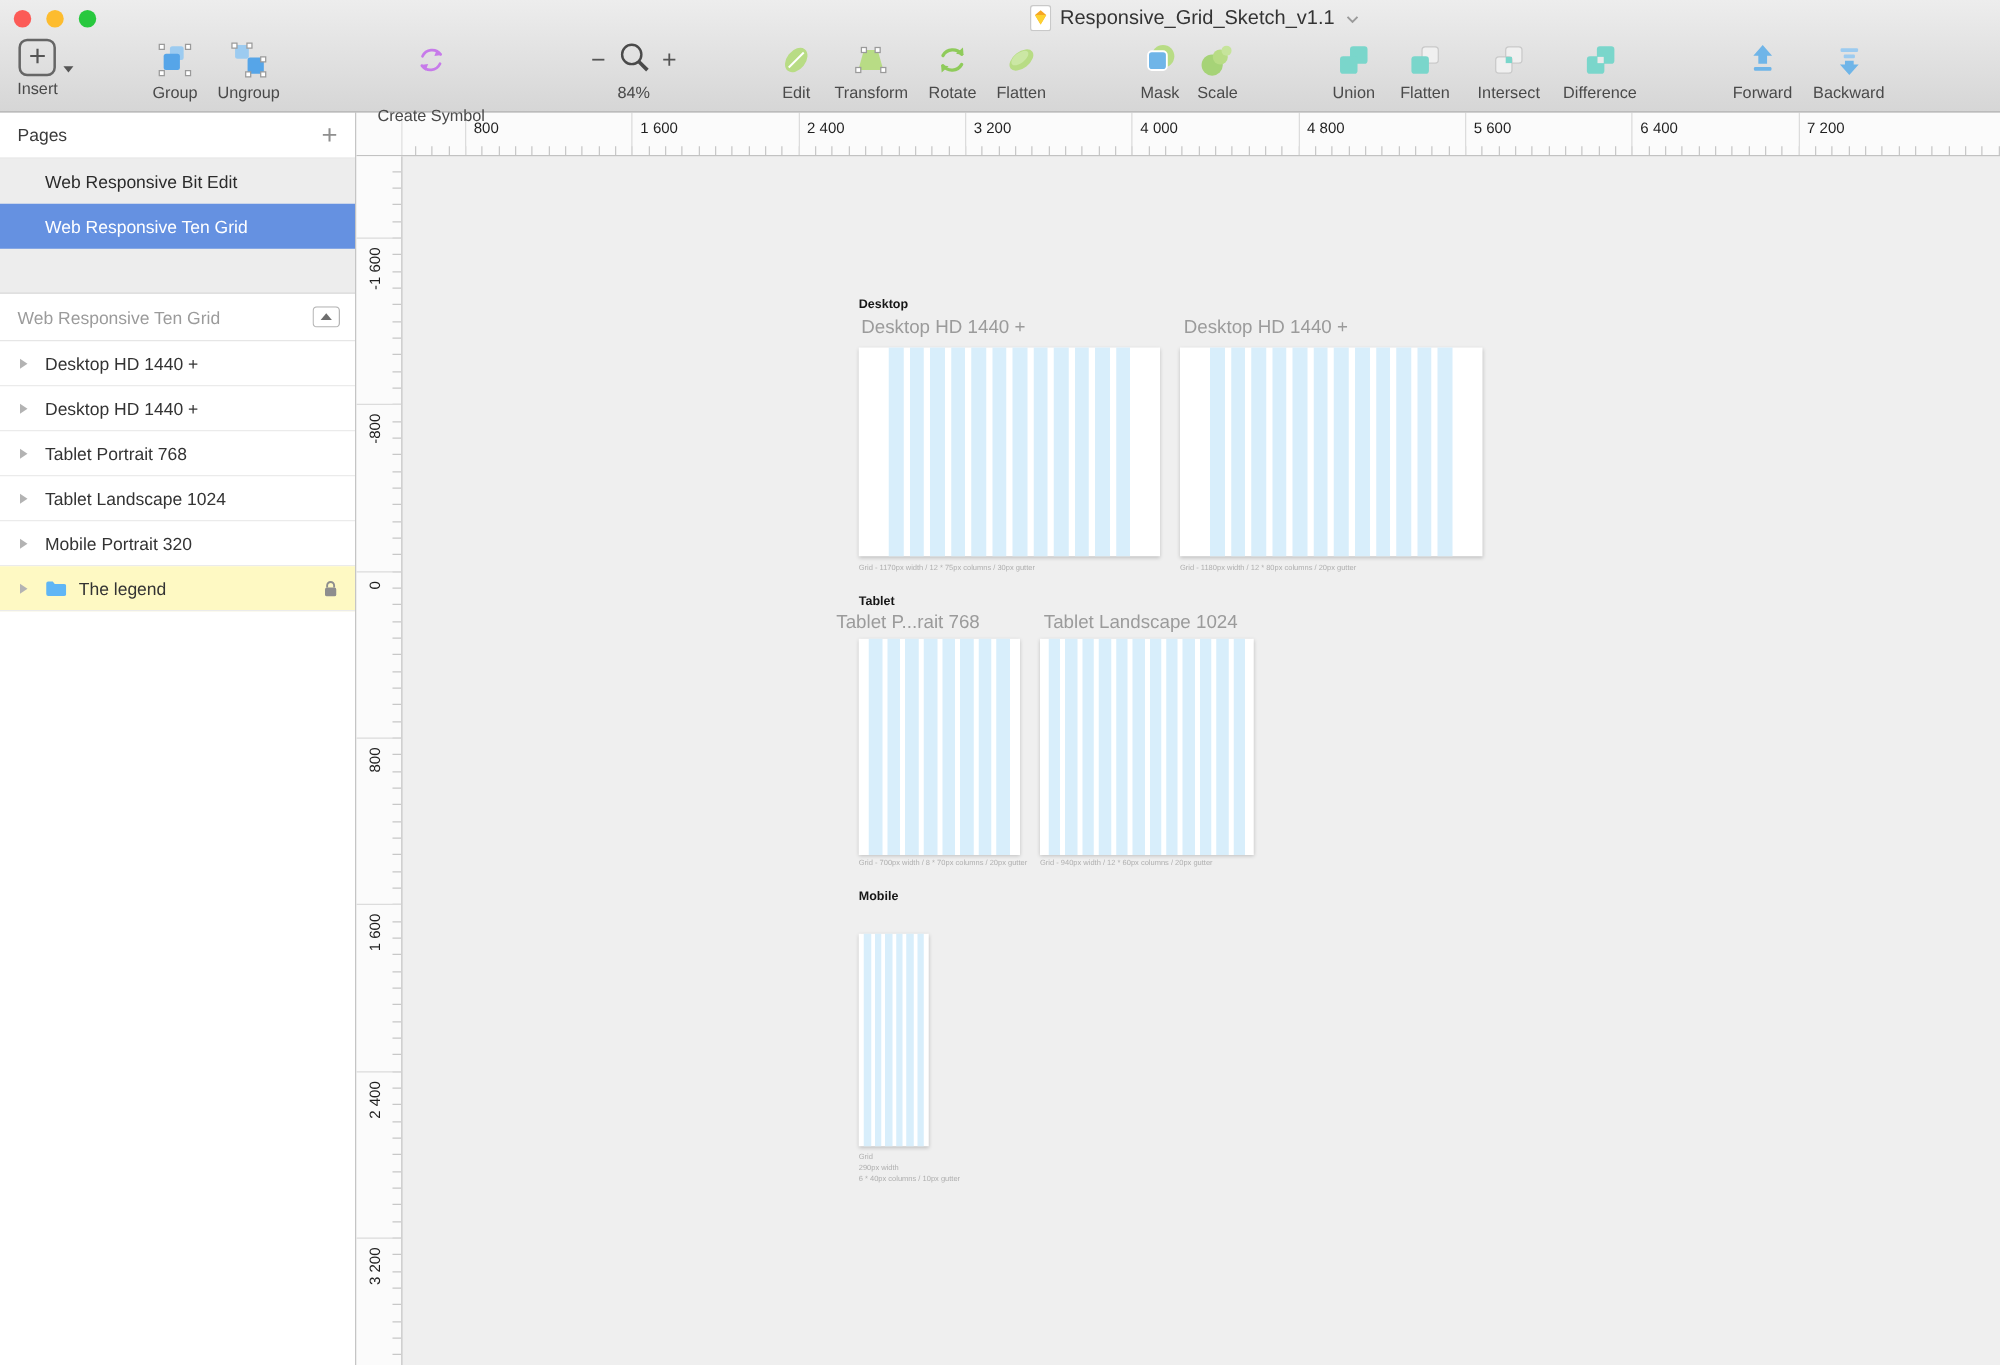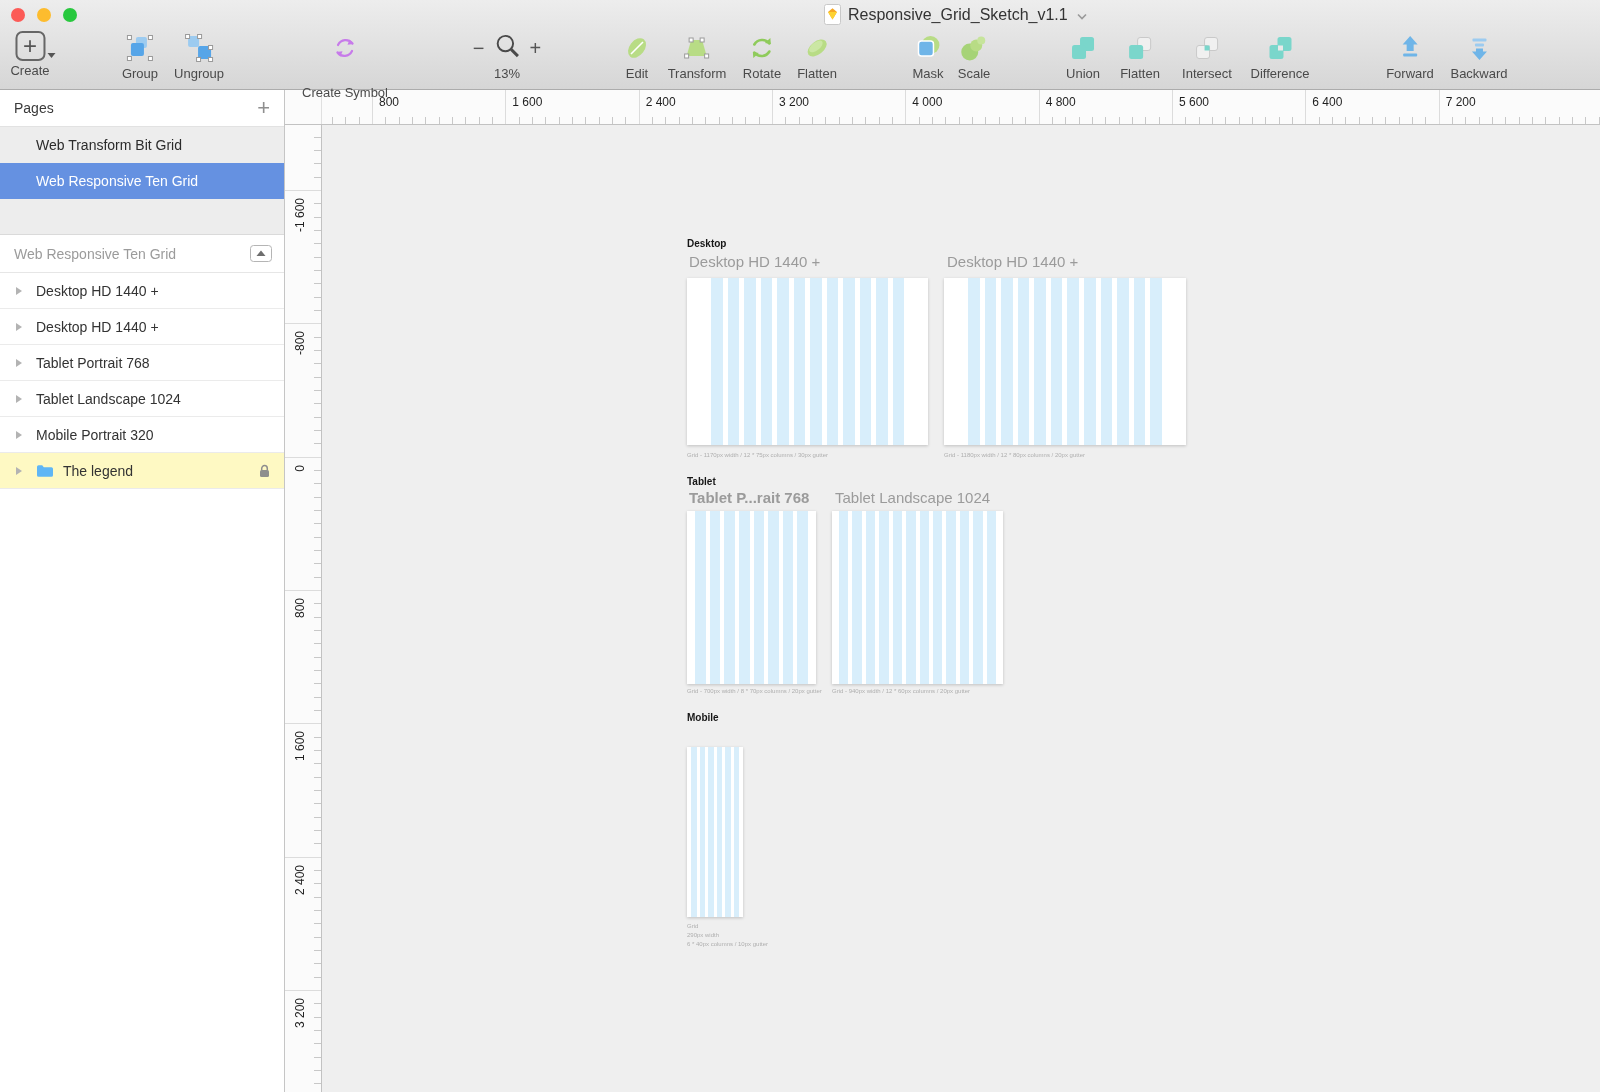--- a/index.html
+++ b/index.html
@@ -102,21 +102,21 @@
     <span class="title-text">Responsive_Grid_Sketch_v1.1</span>
     <span class="title-chevron">
       <svg width="10" height="7" viewBox="0 0 10 7" fill="none" stroke="#9A9A9A" stroke-width="1.6">
           <path d="M1 1.5 L5 5.5 L9 1.5"></path>
         </svg>
     </span>
   </div>
 <div class="tb-item" style="left: 30px;">
       <div class="tb-icon insert-box">+</div>
       <div class="insert-caret"></div>
-      <div class="tb-label">Create</div>
+      <div class="tb-label">Insert</div>
     </div>
     <div class="tb-item" style="left: 140px;">
       <div class="tb-icon">
         <svg width="30" height="30" viewBox="0 0 30 30">
           <rect x="11" y="4" width="11" height="11" rx="2" fill="#9CCBF0"></rect>
           <rect x="6" y="10" width="13" height="13" rx="2" fill="#56A5E8"></rect>
           <g fill="#fff" stroke="#9a9a9a" stroke-width="1">
             <rect x="2.5" y="2.5" width="4" height="4"></rect>
             <rect x="23.5" y="2.5" width="4" height="4"></rect>
             <rect x="2.5" y="23.5" width="4" height="4"></rect>
@@ -155,21 +155,21 @@
     </div>
     <div class="tb-item" style="left: 507px;">
       <div class="tb-zoom-row">
         <div class="zsign">−</div>
         <div><svg width="27" height="27" viewBox="0 0 28 28" fill="none" stroke="#4A4A4A" stroke-width="2">
             <circle cx="12" cy="12" r="8"></circle>
             <line x1="18" y1="18" x2="25" y2="25" stroke-width="3"></line>
           </svg></div>
         <div class="zsign">+</div>
       </div>
-      <div class="tb-label">13%</div>
+      <div class="tb-label">84%</div>
     </div>
     <div class="tb-item" style="left: 637px;">
       <div class="tb-icon">
         <svg width="30" height="30" viewBox="0 0 30 30">
           <ellipse cx="15" cy="15" rx="7.5" ry="11" fill="#B8DC85" transform="rotate(38 15 15)"></ellipse>
           <line x1="9" y1="21" x2="21" y2="9" stroke="#fff" stroke-width="1.6"></line>
         </svg>
       </div>
       <div class="tb-label">Edit</div>
     </div>
@@ -285,21 +285,21 @@
     </div>
   </div>
 
 <div class="sidebar">
   <div class="pages-header">
     <span class="pages-title">Pages</span>
     <span class="pages-add">+</span>
   </div>
   <div class="pages-list">
       <div class="page-row">
-        <div>Web Transform Bit Grid</div>
+        <div>Web Responsive Bit Edit</div>
       </div>
       <div class="page-row selected">
         <div>Web Responsive Ten Grid</div>
       </div>
     </div>
   <div class="section-header">
     <span class="section-title">Web Responsive Ten Grid</span>
     <span style="display:flex">
       <svg width="22" height="17" viewBox="0 0 22 17">
           <rect x="0.5" y="0.5" width="21" height="16" rx="3" fill="#fff" stroke="#B5B5B5"></rect>
@@ -584,21 +584,21 @@
       <div class="col"></div>
       <div class="col"></div>
       <div class="col"></div>
       <div class="col"></div>
       <div class="col"></div>
     </div>
     <div class="ab-caption" style="left: 622px; top: 326px;">
       <div>Grid - 1180px width / 12 * 80px columns / 20px gutter</div>
     </div>
     <div class="sec-label" style="left: 365px; top: 351px;">Tablet</div>
-    <div class="ab-title" style="left: 367px; top: 364px; font-weight: bold;">Tablet P...rait 768</div>
+    <div class="ab-title" style="left: 347px; top: 364px;">Tablet P...rait 768</div>
     <div class="artboard" style="left: 365px; top: 386px; width: 129px; height: 173px; padding: 0px 8px; gap: 4px;">
       <div class="col"></div>
       <div class="col"></div>
       <div class="col"></div>
       <div class="col"></div>
       <div class="col"></div>
       <div class="col"></div>
       <div class="col"></div>
       <div class="col"></div>
     </div>

